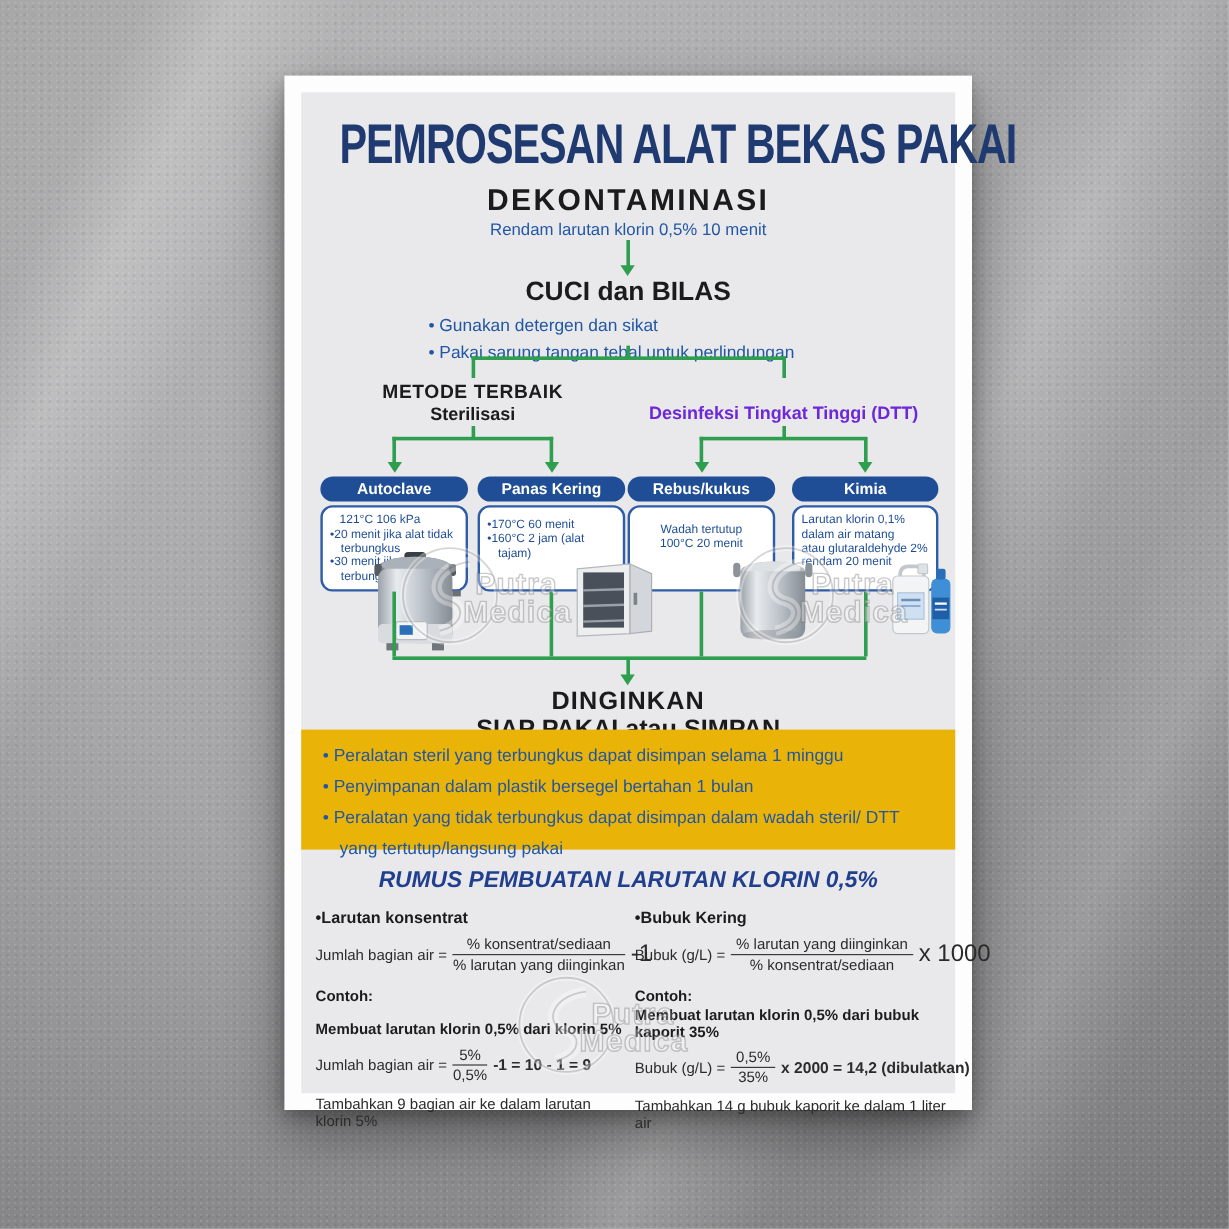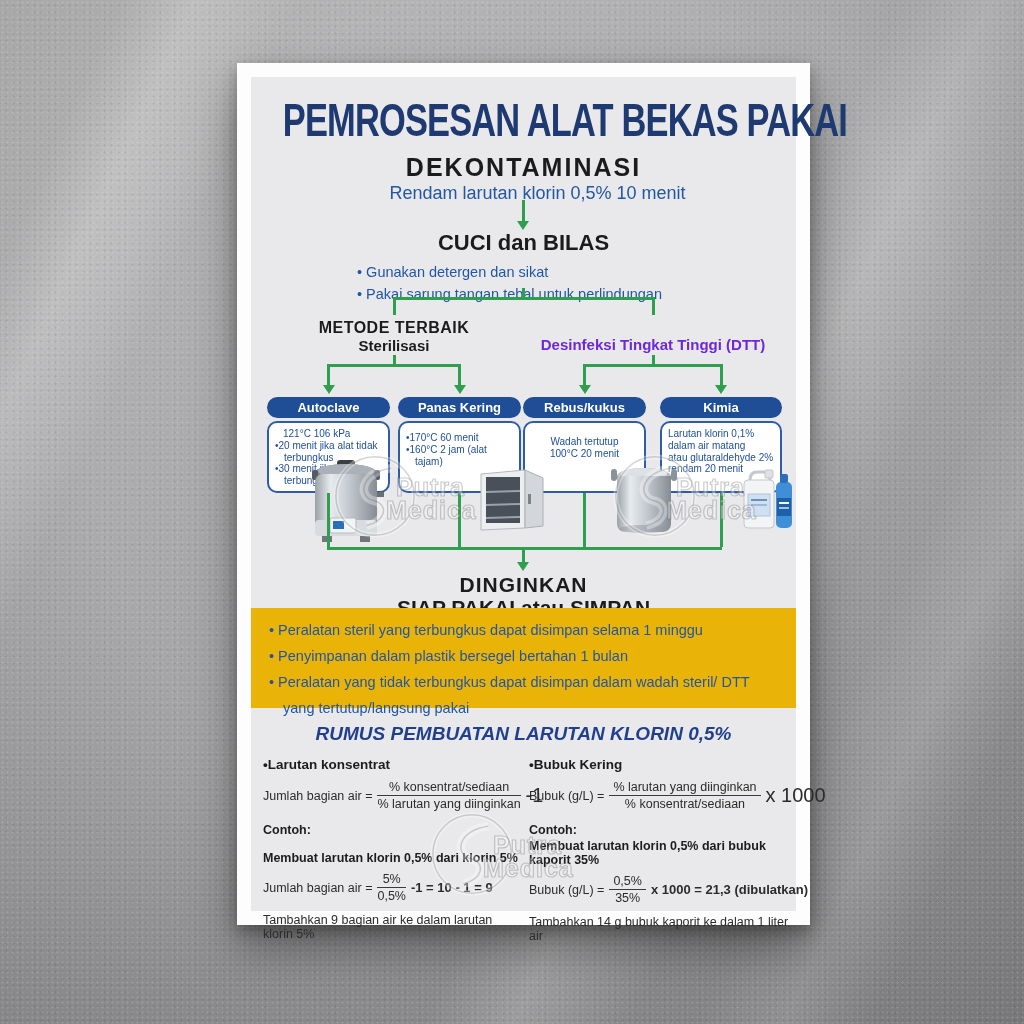--- a/index.html
+++ b/index.html
@@ -74,21 +74,21 @@
 <body>
 
 <div class="speckle"></div>
 
 <div class="poster">
   <div class="content"></div>
 
   <div class="abs poster-title">PEMROSESAN ALAT BEKAS PAKAI</div>
 
   <div class="abs h-black" style="top:90px;font-size:25px;letter-spacing:2px;">DEKONTAMINASI</div>
-  <div class="abs sub-blue" style="top:120px;font-size:18px;padding-left:14px;">Rendam larutan klorin 0,5% 10 menit</div>
+  <div class="abs sub-blue" style="top:120px;font-size:14px;">Rendam larutan klorin 0,5% 10 menit</div>
 
   <div class="abs vl" style="left:284.5px;top:137px;height:22px;"></div>
   <div class="abs ah" style="left:280px;top:158px;"></div>
 
   <div class="abs h-black" style="top:167px;font-size:22px;">CUCI dan BILAS</div>
   <div class="abs" style="left:120px;top:199px;width:400px;color:#2257a5;font-size:14.5px;line-height:1.5;">
     <div class="snote" style="line-height:1.5;">Gunakan detergen dan sikat</div>
     <div class="snote" style="line-height:1.5;">Pakai sarung tangan tebal untuk perlindungan</div>
   </div>
 
@@ -292,17 +292,17 @@
       <span class="big">x 1000</span>
     </div>
     <div class="bold-line" style="margin-top:12px;">Contoh:</div>
     <div class="bold-line" style="margin-top:2px;">Membuat larutan klorin 0,5% dari bubuk kaporit 35%</div>
     <div class="frow" style="margin-top:7px;">
       <span>Bubuk (g/L) =</span>
       <span class="frac">
         <span class="num" style="display:block;">0,5%</span>
         <span class="den" style="display:block;">35%</span>
       </span>
-      <span class="exsuf">x 1000 = 21,3 (dibulatkan)</span>
+      <span class="exsuf">x 2000 = 14,2 (dibulatkan)</span>
     </div>
     <div class="plain-line" style="margin-top:10px;">Tambahkan 14 g bubuk kaporit ke dalam 1 liter air</div>
   </div>
 </div>
 
 </body></html>

